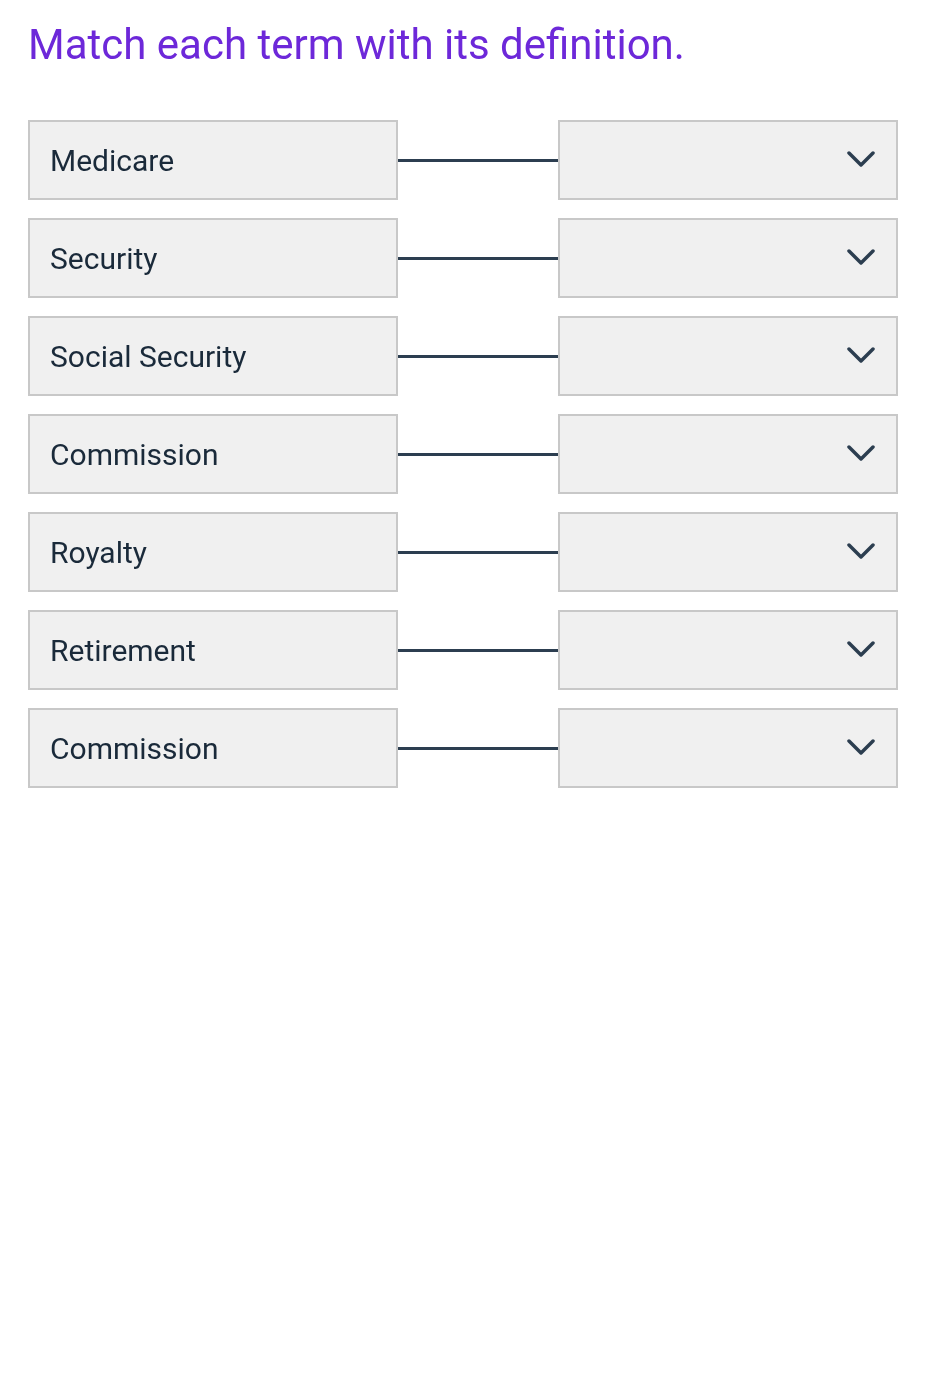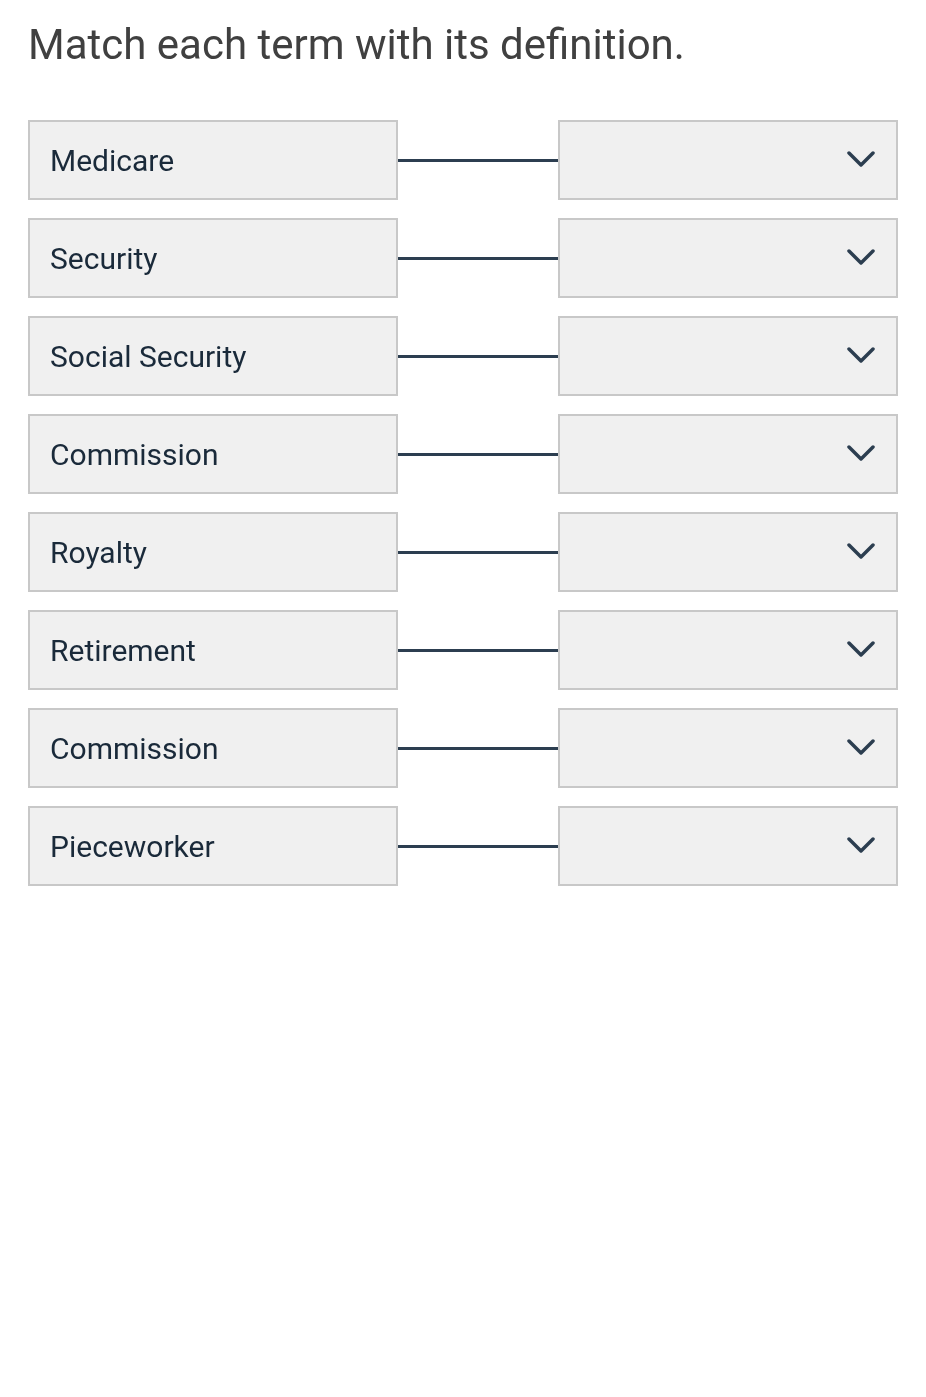--- a/index.html
+++ b/index.html
@@ -12,21 +12,21 @@
       background-color: #ffffff;
       font-family: -apple-system, BlinkMacSystemFont, 'Segoe UI', Roboto, sans-serif;
       padding: 20px 28px;
       width: 926px;
       min-height: 1397px;
     }
 
     .page-instruction {
       font-size: 42px;
       font-weight: 400;
-      color: #404040;
+      color: #6d28d9;
       margin-bottom: 50px;
       line-height: 1.2;
     }
 
     .match-list {
       display: flex;
       flex-direction: column;
       gap: 18px;
     }
 
@@ -174,26 +174,13 @@
       </div>
       <div class="connector-line"></div>
       <div class="definition-box">
         <div class="chevron-icon">
           <svg viewBox="0 0 28 18" fill="none" xmlns="http://www.w3.org/2000/svg">
       <path d="M2 2L14 14L26 2" stroke="#2c3e50" stroke-width="3.5" stroke-linecap="round" stroke-linejoin="round"></path>
     </svg>
         </div>
       </div>
     </div>
-    <div class="match-row">
-      <div class="term-box">
-        <span class="term-label">Pieceworker</span>
-      </div>
-      <div class="connector-line"></div>
-      <div class="definition-box">
-        <div class="chevron-icon">
-          <svg viewBox="0 0 28 18" fill="none" xmlns="http://www.w3.org/2000/svg">
-      <path d="M2 2L14 14L26 2" stroke="#2c3e50" stroke-width="3.5" stroke-linecap="round" stroke-linejoin="round"></path>
-    </svg>
-        </div>
-      </div>
-    </div>
   </div>
 
 </body></html>

